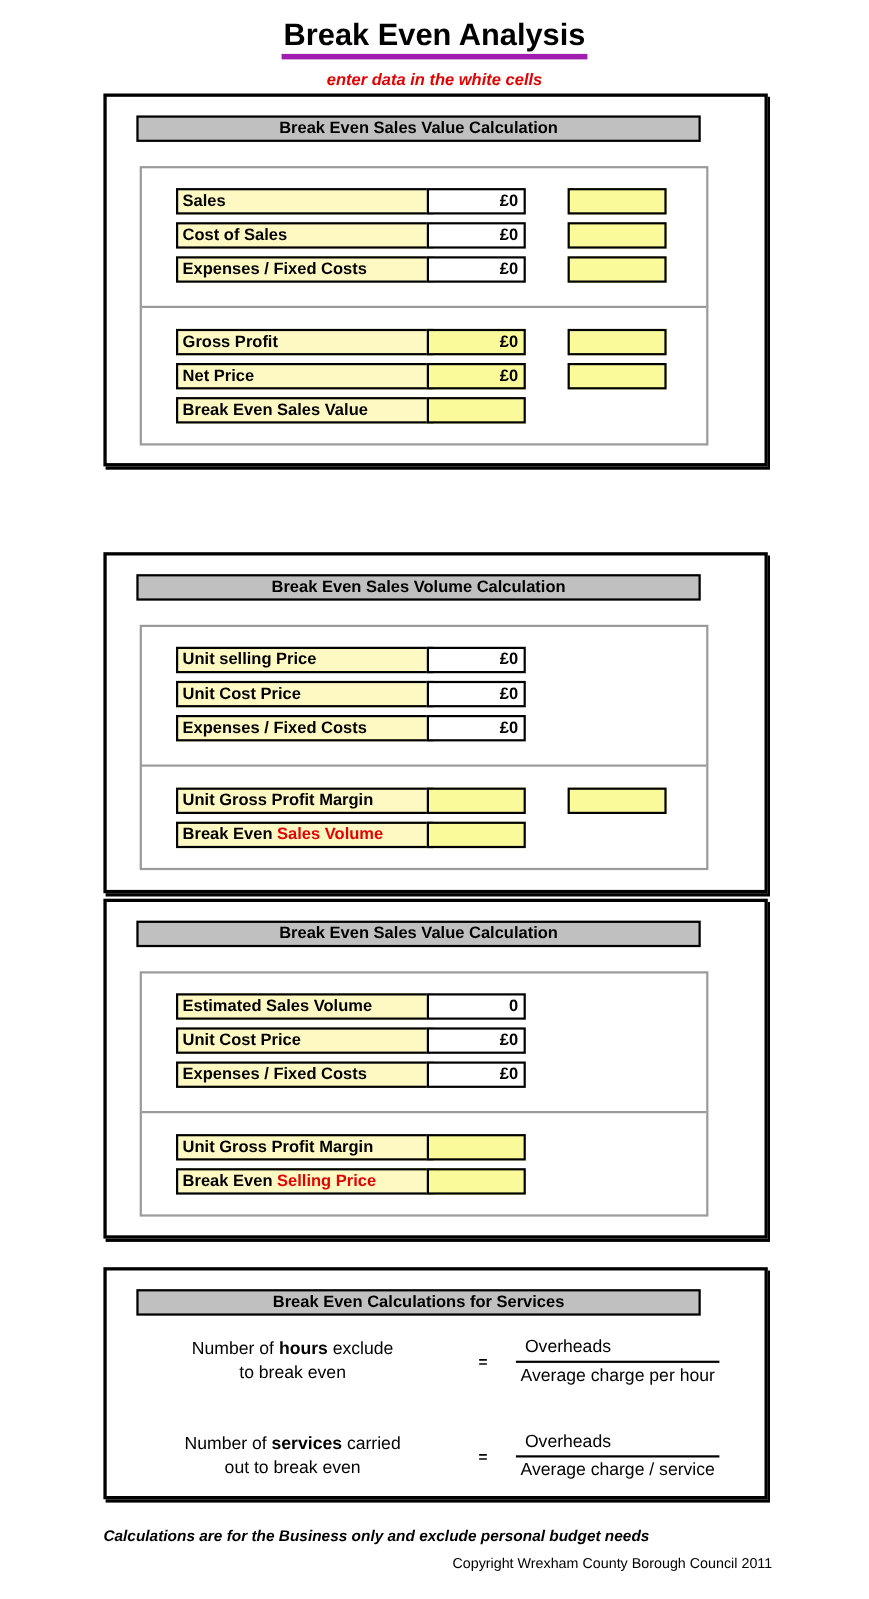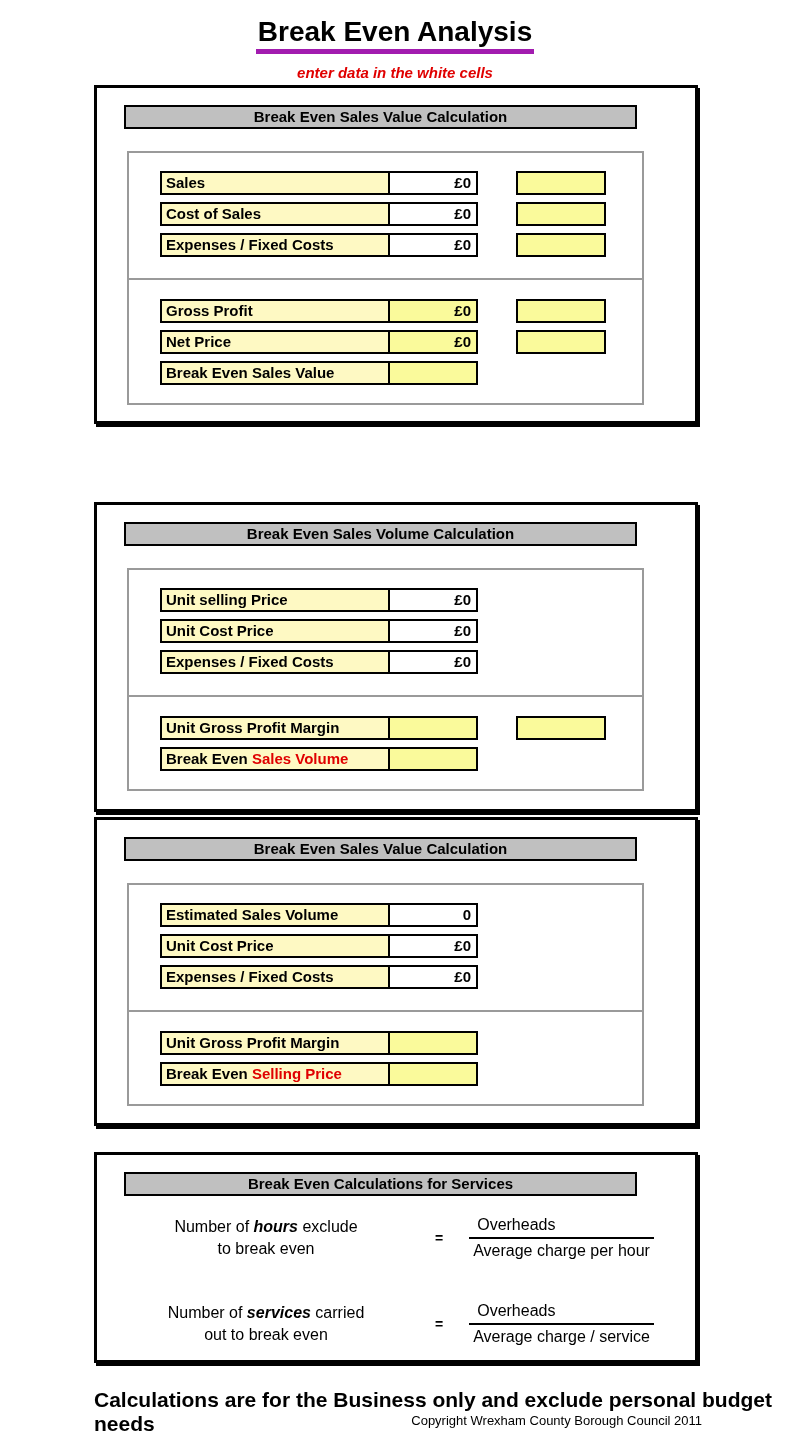--- a/index.html
+++ b/index.html
@@ -59,28 +59,28 @@
   .yellow{background:var(--input_cell) !important;}
   .sidebox{
     position:absolute;left:387px;top:0;width:90px;height:24px;
     border:2px solid #000;background:var(--input_cell);
   }
   .formula{
     display:flex;align-items:center;margin:20px 0 0 0;
   }
   .formula.second{margin-top:42px;}
   .f-lhs{width:310px;margin-left:14px;text-align:center;font-size:16px;line-height:22px;}
-  .f-emph{font-weight:bold;font-style:italic;}
+  .f-emph{font-weight:bold;}
   .f-eq{font-weight:bold;font-size:14px;margin:0 26px 0 14px;}
   .f-frac{text-align:left;font-size:16px;}
   .f-num{display:block;border-bottom:2px solid #000;padding:0 8px 3px;}
   .f-den{display:block;padding:3px 4px 0;}
   .footer-note{
     position:absolute;top:1388px;left:94px;
-    font-weight:bold;font-size:21px;
+    font-style:italic;font-weight:bold;font-size:14px;
   }
   .copyright{
     position:absolute;top:1413px;right:88px;font-size:13px;
   }
 </style>
 </head>
 <body>
 
 <div class="page-title">
   <span>Break Even Analysis</span>

